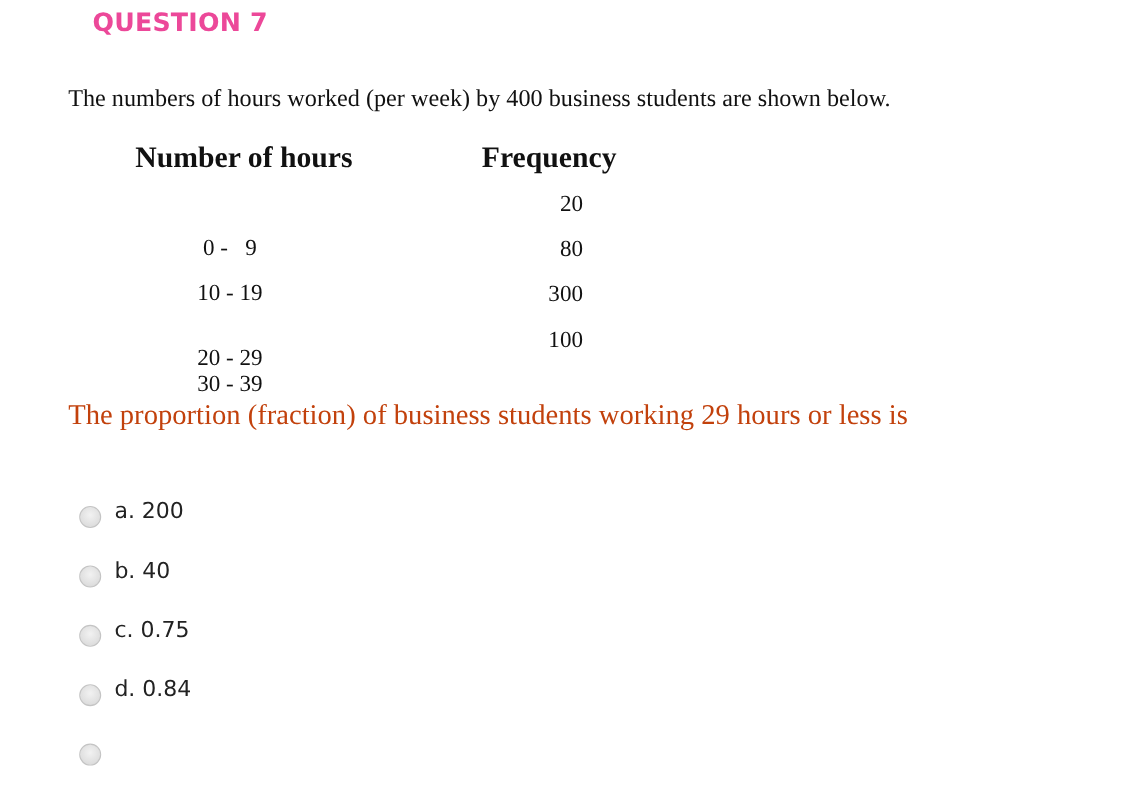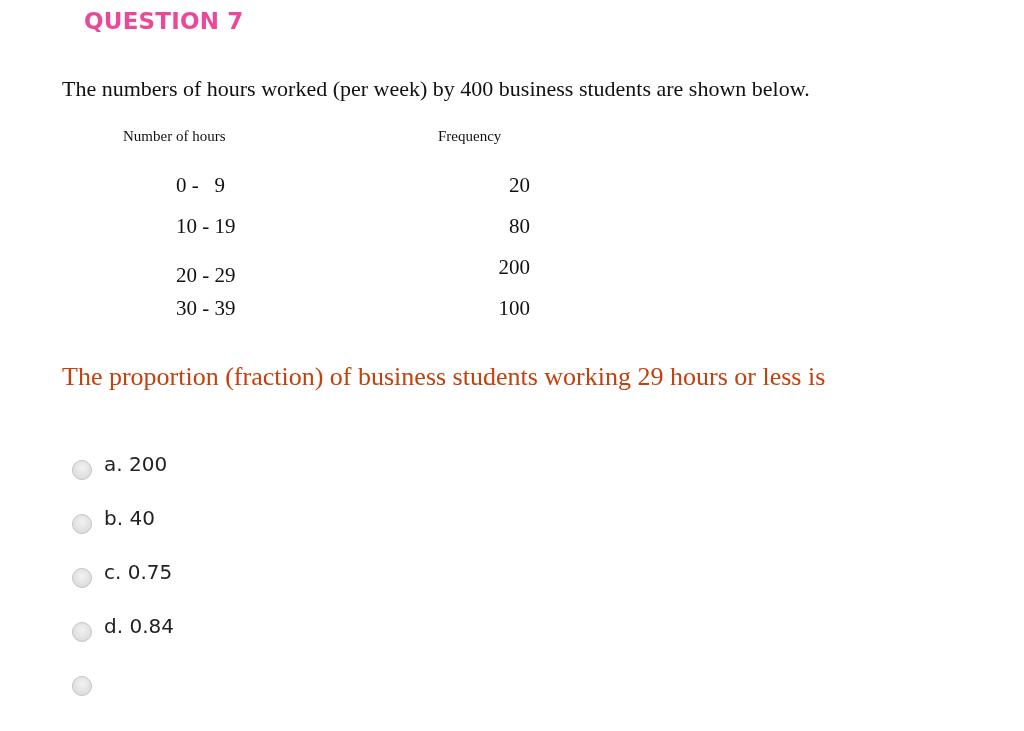--- a/index.html
+++ b/index.html
@@ -11,25 +11,25 @@
   }
   .prompt {
     position: absolute; left: 62px; top: 76px;
     font-family: "Liberation Serif", serif; font-size: 22px; color: #111111;
     white-space: nowrap;
   }
   .freq-table {
     position: absolute; left: 120px; top: 128px;
     font-family: "Liberation Serif", serif; color: #111111;
   }
-  .freq-table .hdr { position: absolute; top: 0; font-weight: normal; font-size: 15px; white-space: nowrap; }
+  .freq-table .hdr { position: absolute; top: 0; font-weight: bold; font-size: 27px; white-space: nowrap; }
   .freq-table .h1 { left: 3px; }
   .freq-table .h2 { left: 318px; }
   .freq-table .cell { position: absolute; font-size: 21px; white-space: pre; }
-  .freq-table .c1 { left: 56px; width: 66px; text-align: left; }
+  .freq-table .c1 { left: 56px; width: 66px; text-align: center; margin-top: 40px; }
   .freq-table .c2 { left: 370px; width: 40px; text-align: right; }
   .question {
     position: absolute; left: 62px; top: 362px;
     font-family: "Liberation Serif", serif; font-size: 26px; color: #c2410c;
     white-space: nowrap;
   }
   .option {
     position: absolute; left: 72px; height: 30px;
     display: flex; cursor: pointer;
   }
@@ -54,22 +54,22 @@
 <div class="freq-table">
   <div class="hdr h1">Number of hours</div>
   <div class="hdr h2">Frequency</div>
 
   <div class="cell c1" style="top:45px">0 -   9</div>
   <div class="cell c2" style="top:45px">20</div>
 
   <div class="cell c1" style="top:86px">10 - 19</div>
   <div class="cell c2" style="top:86px">80</div>
 
-  <div class="cell c1" style="top:135px">20 - 29</div>
-  <div class="cell c2" style="top:127px">200</div>
+  <div class="cell c1" style="top:145px">20 - 29</div>
+  <div class="cell c2" style="top:127px">300</div>
 
   <div class="cell c1" style="top:168px">30 - 39</div>
   <div class="cell c2" style="top:168px">100</div>
 </div>
 
 <div class="question">The proportion (fraction) of business students working 29 hours or less is</div>
 
 <div class="option" style="top:452px">
   <span class="radio"></span>
   <span class="opt-label">a. 200</span>

